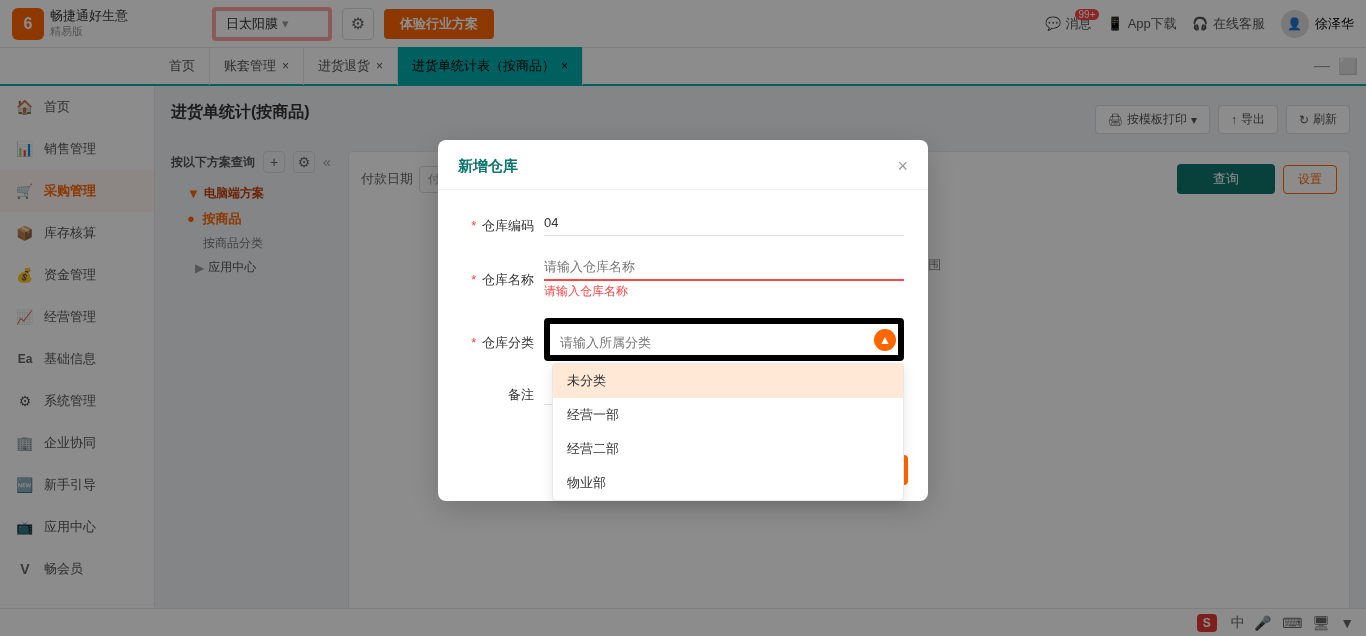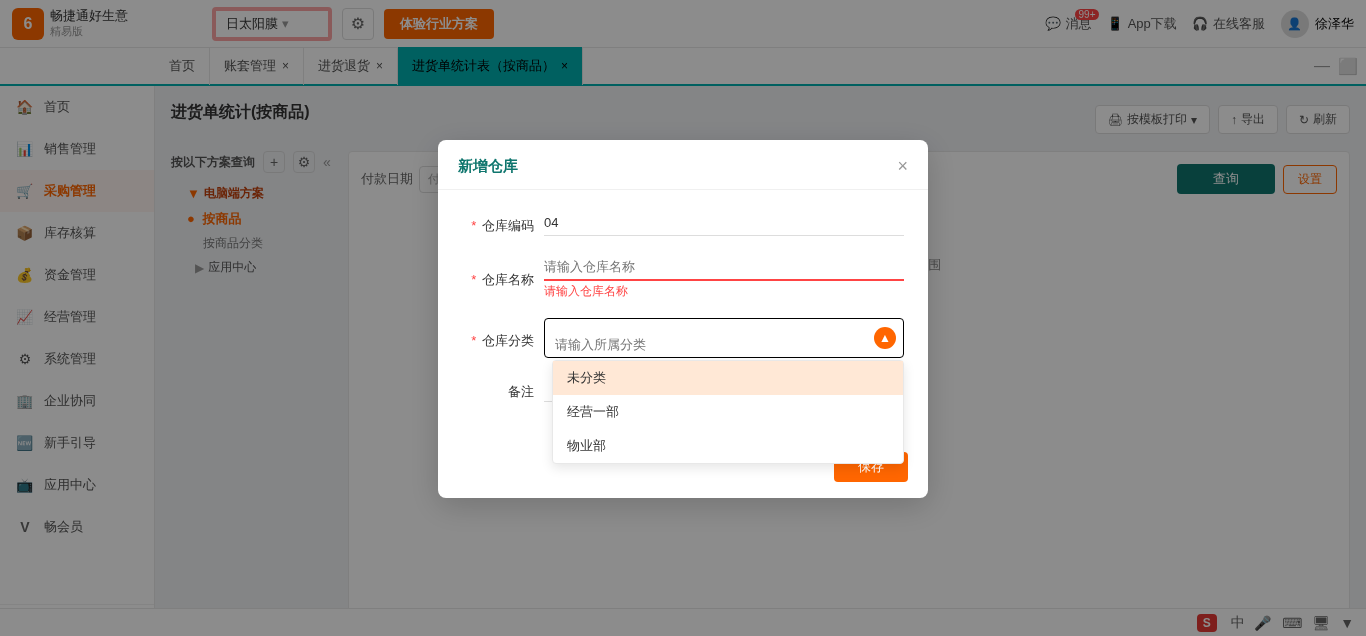--- a/index.html
+++ b/index.html
@@ -154,22 +154,22 @@
       padding: 5px 0; font-size: 13px; color: #333; outline: none;
       background: transparent;
     }
     .form-input.error-border { border-bottom: 2px solid #ff4444; }
     .error-msg { color: #ff4444; font-size: 12px; margin-top: 2px; }
     .form-field-wrap { flex: 1; display: flex; flex-direction: column; }
 
     
     .cat-input-row { position: relative; flex: 1; }
     .cat-input {
-      width: 100%; border: 1px solid #000000; border-radius: 4px;
-      padding: 18px 32px 5px 10px; font-size: 13px; color: #aaa; outline: none; background: #fff;
+      width: 100%; border: 6px solid #000000; border-radius: 4px;
+      padding: 11px 32px 5px 10px; font-size: 13px; color: #aaa; outline: none; background: #fff;
     }
     .cat-up-arrow {
       position: absolute; right: 8px; top: 50%; transform: translateY(-50%);
       width: 22px; height: 22px; background: #ff6600; border-radius: 50%;
       display: flex; align-items: center; justify-content: center; color: #fff; font-size: 12px; cursor: pointer;
     }
     .cat-dropdown {
       position: absolute; top: calc(100% + 2px); left: 8px; right: 0;
       background: #fff; border: 1px solid #e8e8e8; border-radius: 4px;
       box-shadow: 0 4px 12px rgba(0,0,0,0.1); z-index: 300;
@@ -280,20 +280,24 @@
       <span class="sidebar-icon">📦</span>
       <span>库存核算</span>
     </div>
     <div class="sidebar-item">
       <span class="sidebar-icon">💰</span>
       <span>资金管理</span>
     </div>
     <div class="sidebar-item">
       <span class="sidebar-icon">📈</span>
       <span>经营管理</span>
+    </div>
+    <div class="sidebar-item">
+      <span class="sidebar-icon" style="font-style:normal;font-size:12px;font-weight:bold;color:#666;">Ea</span>
+      <span>基础信息</span>
     </div>
     <div class="sidebar-item">
       <span class="sidebar-icon">⚙</span>
       <span>系统管理</span>
     </div>
     <div class="sidebar-item">
       <span class="sidebar-icon">🏢</span>
       <span>企业协同</span>
     </div>
     <div class="sidebar-item">
@@ -440,20 +444,21 @@
         <span class="required-star">*</span>
         <span>仓库分类</span>
       </span>
       <div class="form-field-wrap">
         <div class="cat-input-row">
           <input class="cat-input" type="text" placeholder="请输入所属分类" style="">
           <div class="cat-up-arrow">▲</div>
           <div class="cat-dropdown">
             <div class="cat-option highlighted">未分类</div>
             <div class="cat-option">经营一部</div>
+            <div class="cat-option">经营二部</div>
             <div class="cat-option">物业部</div>
           </div>
         </div>
       </div>
     </div>
 
     <div class="form-row">
       <span class="form-label">备注</span>
       <div class="form-field-wrap">
         <input class="form-input" type="text" style="">

